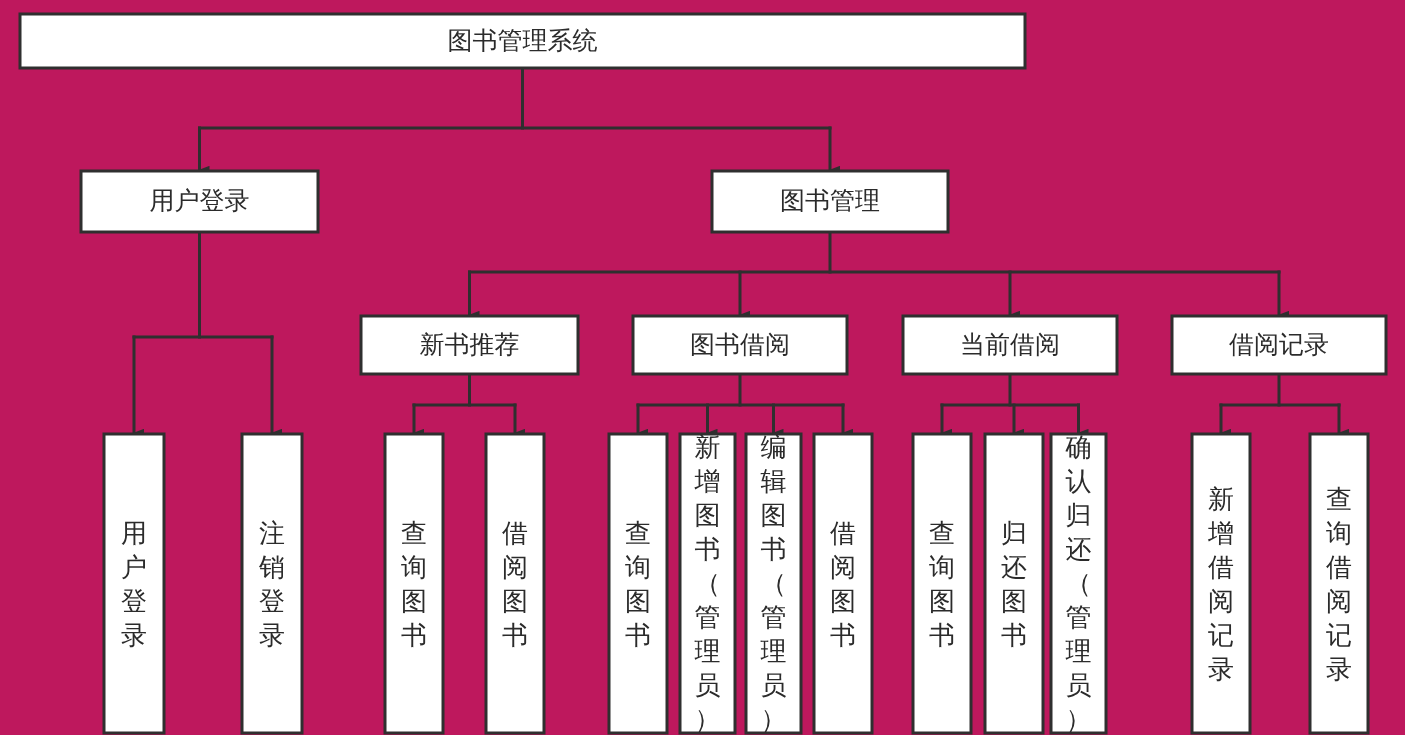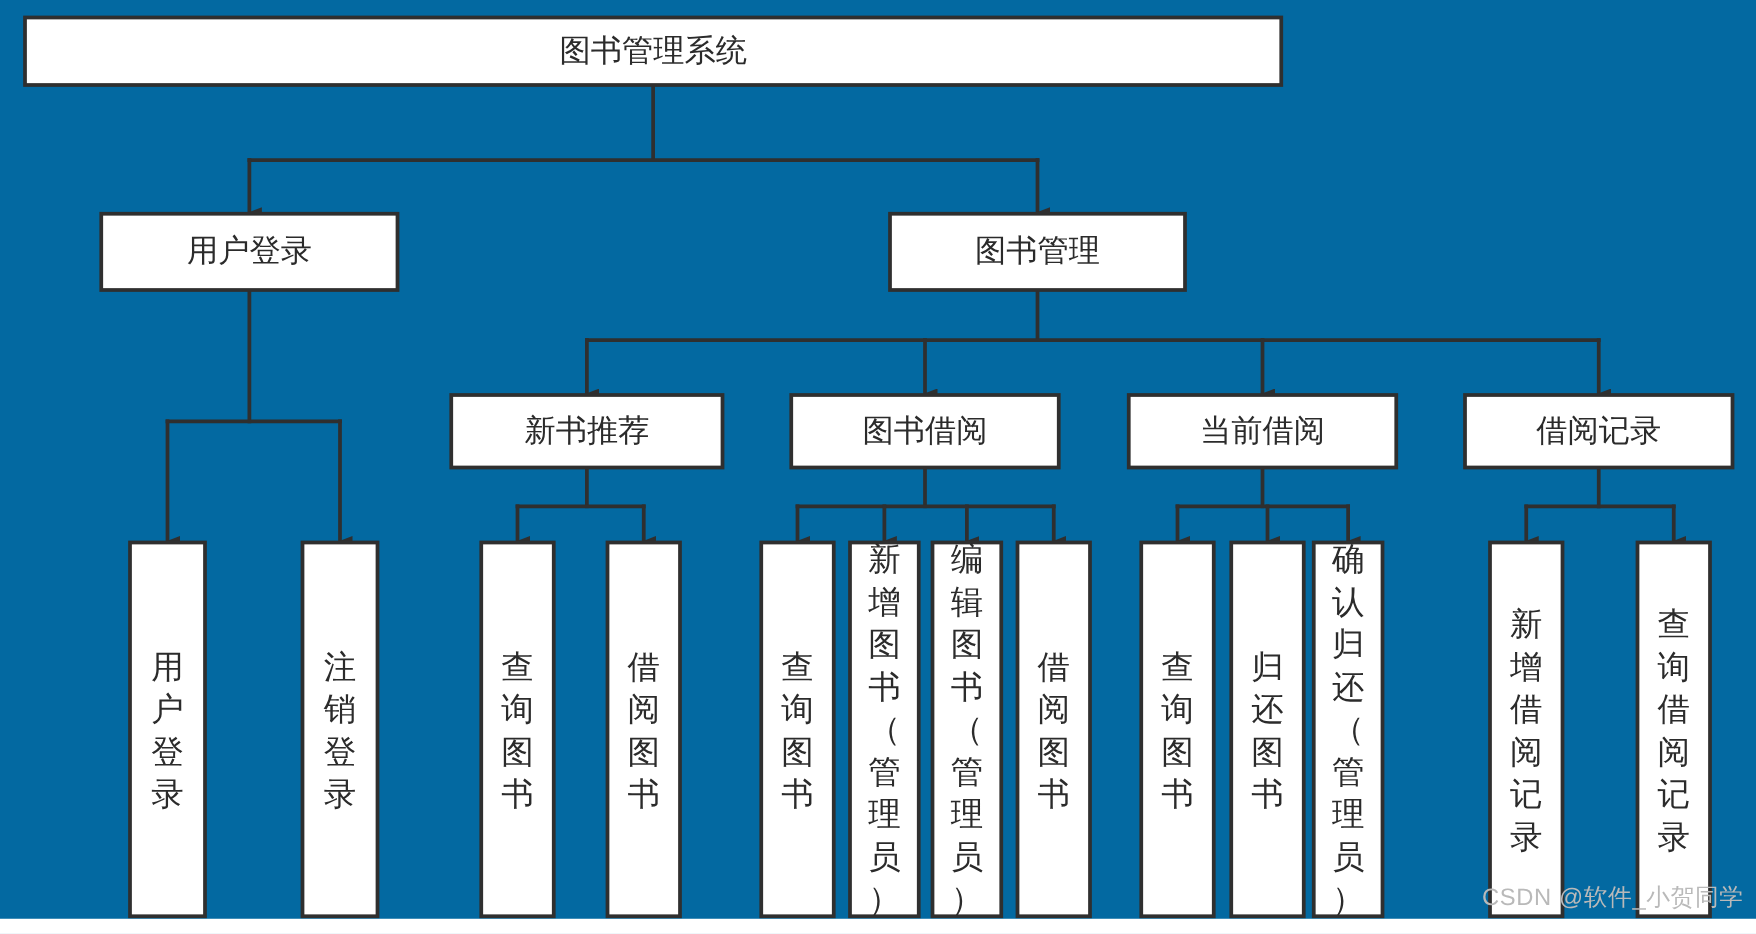--- a/index.html
+++ b/index.html
@@ -10,21 +10,21 @@
   body {
     width: 1405px;
     height: 747px;
     overflow: hidden;
     font-family: "Liberation Sans", "DejaVu Sans", sans-serif;
   }
   #diagram-root {
     position: relative;
     width: 1405px;
     height: 735px;
-    background: #0369a1;
+    background: #be185d;
     text-align: right;
   }
   svg#tree-svg {
     position: absolute;
     top: 0;
     left: 0;
     width: 1405px;
     height: 747px;
     display: block;
   }
@@ -188,15 +188,14 @@
           <rect x="1192" y="434" width="58" height="299" class="node-box"></rect>
           <text x="1221" y="0" class="node-label-v"><tspan x="1221" y="508.02">新</tspan><tspan x="1221" y="542.02">增</tspan><tspan x="1221" y="576.02">借</tspan><tspan x="1221" y="610.02">阅</tspan><tspan x="1221" y="644.02">记</tspan><tspan x="1221" y="678.02">录</tspan></text>
         </g>
         <g>
           <rect x="1310" y="434" width="58" height="299" class="node-box"></rect>
           <text x="1339" y="0" class="node-label-v"><tspan x="1339" y="508.02">查</tspan><tspan x="1339" y="542.02">询</tspan><tspan x="1339" y="576.02">借</tspan><tspan x="1339" y="610.02">阅</tspan><tspan x="1339" y="644.02">记</tspan><tspan x="1339" y="678.02">录</tspan></text>
         </g>
       </g>
   </svg>
 
-  <div class="watermark">CSDN @软件_小贺同学</div>
 
 </div>
 
 </body></html>

